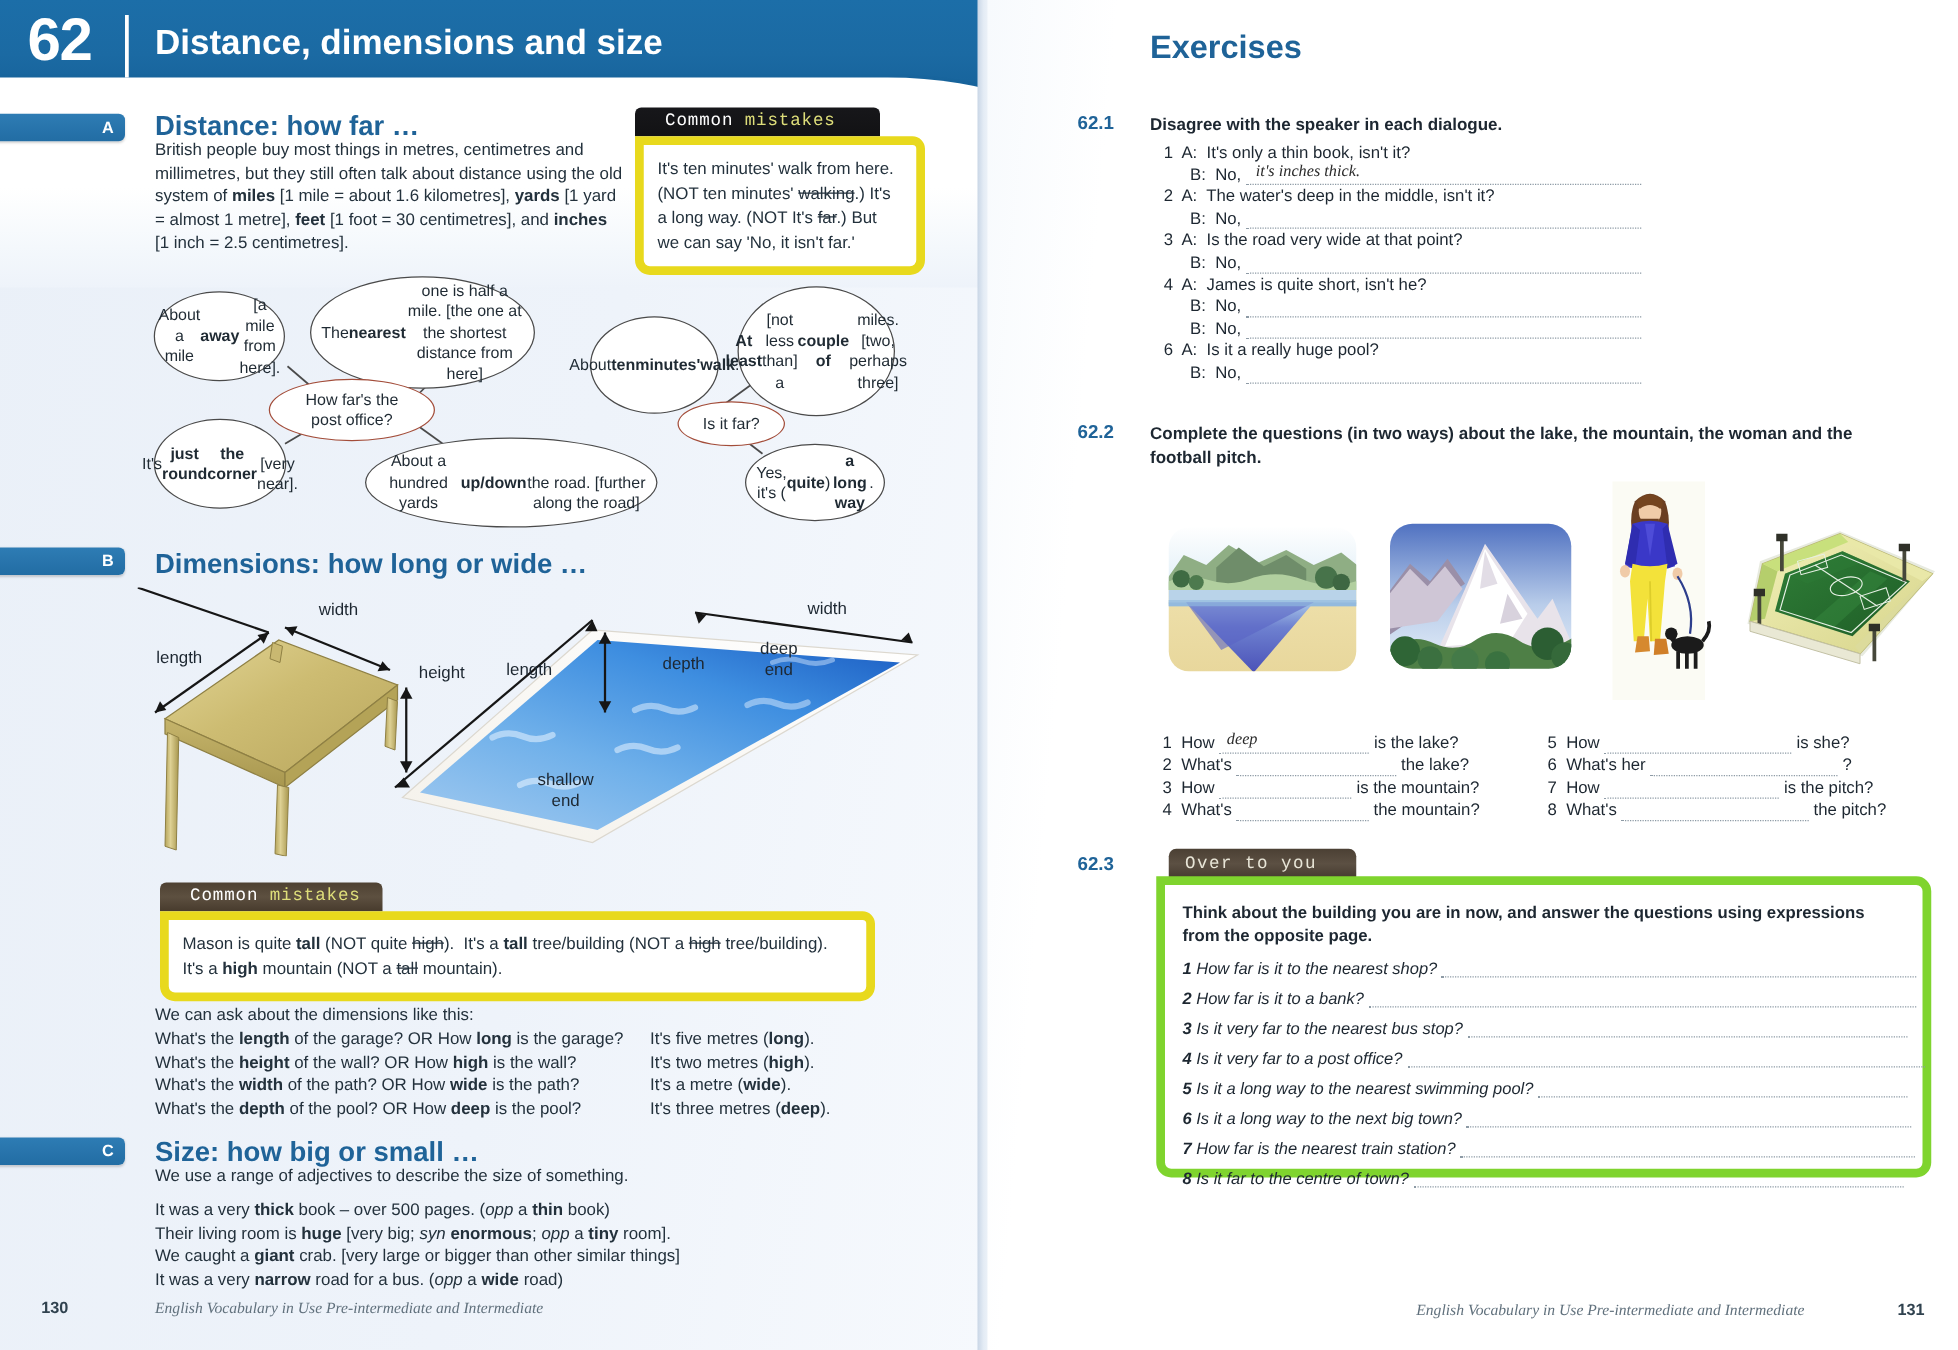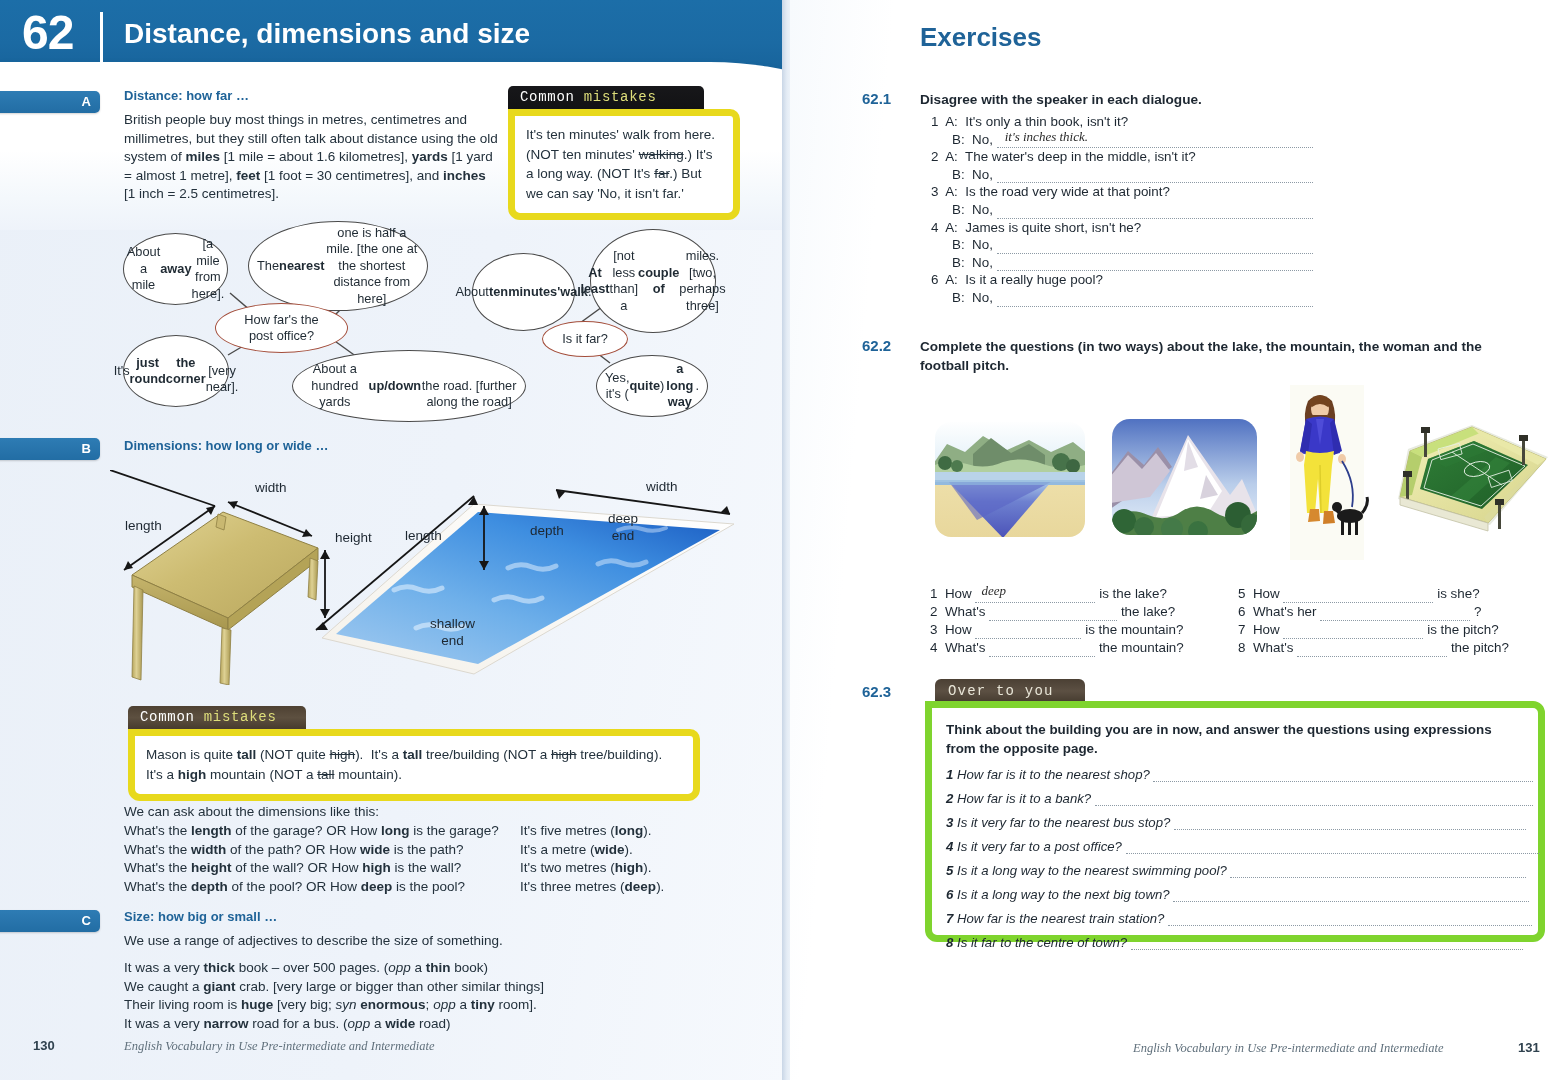--- a/index.html
+++ b/index.html
@@ -52,34 +52,34 @@
   .sec-tab {
     position: absolute; left: -6px; width: 106px; height: 22px;
     background: linear-gradient(180deg,#2e7cb4 0%, #226da4 100%);
     border-radius: 5px;
     color: #fff; font-weight: bold; font-size: 13px;
     text-align: right; padding-right: 9px; line-height: 22px;
     box-shadow: 0 1px 2px rgba(0,0,0,.18);
   }
   .sec-head {
     position: absolute; left: 124px;
-    font-size: 13px; font-weight: bold; color: #1f6398;
+    font-size: 22px; font-weight: bold; color: #1f6398;
   }
 
   .body-txt {
     position: absolute; font-size: 13.5px; color: #23313c; line-height: 18.5px;
   }
   .body-txt b { font-weight: bold; }
 
   
   .cm-wrap { position: absolute; }
   .cm-head {
     height: 23px; border-radius: 5px 5px 0 0;
     font-family: "Liberation Mono", monospace;
-    font-size: 14px; line-height: 23px; padding-left: 12px;
+    font-size: 14px; line-height: 23px; padding-left: 24px;
     letter-spacing: .7px; white-space: nowrap; overflow: hidden;
   }
   .cm-head .w1 { color:#ffffff; }
   .cm-head .w2 { color:#dede7a; }
   .cm-head.dark { background: linear-gradient(180deg,#17171a 0%, #121214 100%); width:196px; }
   .cm-head.brown { background: linear-gradient(180deg,#4e4132 0%, #5d5040 50%, #473b2d 100%); width:178px; }
   .cm-body {
     background: #ffffff;
     border: 7px solid #e8d91d;
     border-radius: 0 10px 12px 12px;
@@ -326,41 +326,41 @@
     </div>
 
     <div class="body-txt" style="left:124px; top:803px;">We can ask about the dimensions like this:</div>
 
     <div style="position:absolute; left:124px; top:822px; width:600px;">
       <div style="display:flex;">
         <div class="body-txt" style="position:relative; width:396px;">What's the <b>length</b> of the garage? OR How <b>long</b> is the garage?</div>
         <div class="body-txt" style="position:relative;">It's five metres (<b>long</b>).</div>
       </div>
       <div style="display:flex;">
+        <div class="body-txt" style="position:relative; width:396px;">What's the <b>height</b> of the wall? OR How <b>high</b> is the wall?</div>
+        <div class="body-txt" style="position:relative;">It's two metres (<b>high</b>).</div>
+      </div>
+      <div style="display:flex;">
         <div class="body-txt" style="position:relative; width:396px;">What's the <b>width</b> of the path? OR How <b>wide</b> is the path?</div>
         <div class="body-txt" style="position:relative;">It's a metre (<b>wide</b>).</div>
-      </div>
-      <div style="display:flex;">
-        <div class="body-txt" style="position:relative; width:396px;">What's the <b>height</b> of the wall? OR How <b>high</b> is the wall?</div>
-        <div class="body-txt" style="position:relative;">It's two metres (<b>high</b>).</div>
       </div>
       <div style="display:flex;">
         <div class="body-txt" style="position:relative; width:396px;">What's the <b>depth</b> of the pool? OR How <b>deep</b> is the pool?</div>
         <div class="body-txt" style="position:relative;">It's three metres (<b>deep</b>).</div>
       </div>
     </div>
 
     <div class="sec-tab" style="top:910px;">C</div>
     <div class="sec-head" style="top:909px;">Size: how big or small …</div>
     <div class="body-txt" style="left:124px; top:932px;">We use a range of adjectives to describe the size of something.</div>
 
     <div style="position:absolute; left:124px; top:959px;">
       <div class="body-txt" style="position:relative;">It was a very <b>thick</b> book – over 500 pages. (<i>opp</i> a <b>thin</b> book)</div>
+      <div class="body-txt" style="position:relative;">Their living room is <b>huge</b> [very big; <i>syn</i> <b>enormous</b>; <i>opp</i> a <b>tiny</b> room].</div>
       <div class="body-txt" style="position:relative;">We caught a <b>giant</b> crab. [very large or bigger than other similar things]</div>
-      <div class="body-txt" style="position:relative;">Their living room is <b>huge</b> [very big; <i>syn</i> <b>enormous</b>; <i>opp</i> a <b>tiny</b> room].</div>
       <div class="body-txt" style="position:relative;">It was a very <b>narrow</b> road for a bus. (<i>opp</i> a <b>wide</b> road)</div>
     </div>
 
     <div class="pagenum" style="left:33px; top:1038px;">130</div>
     <div class="footer-note" style="left:124px; top:1039px;">English Vocabulary in Use Pre-intermediate and Intermediate</div>
   </div>
 
   <div id="gutter"></div>
 
   <div id="right-page">

